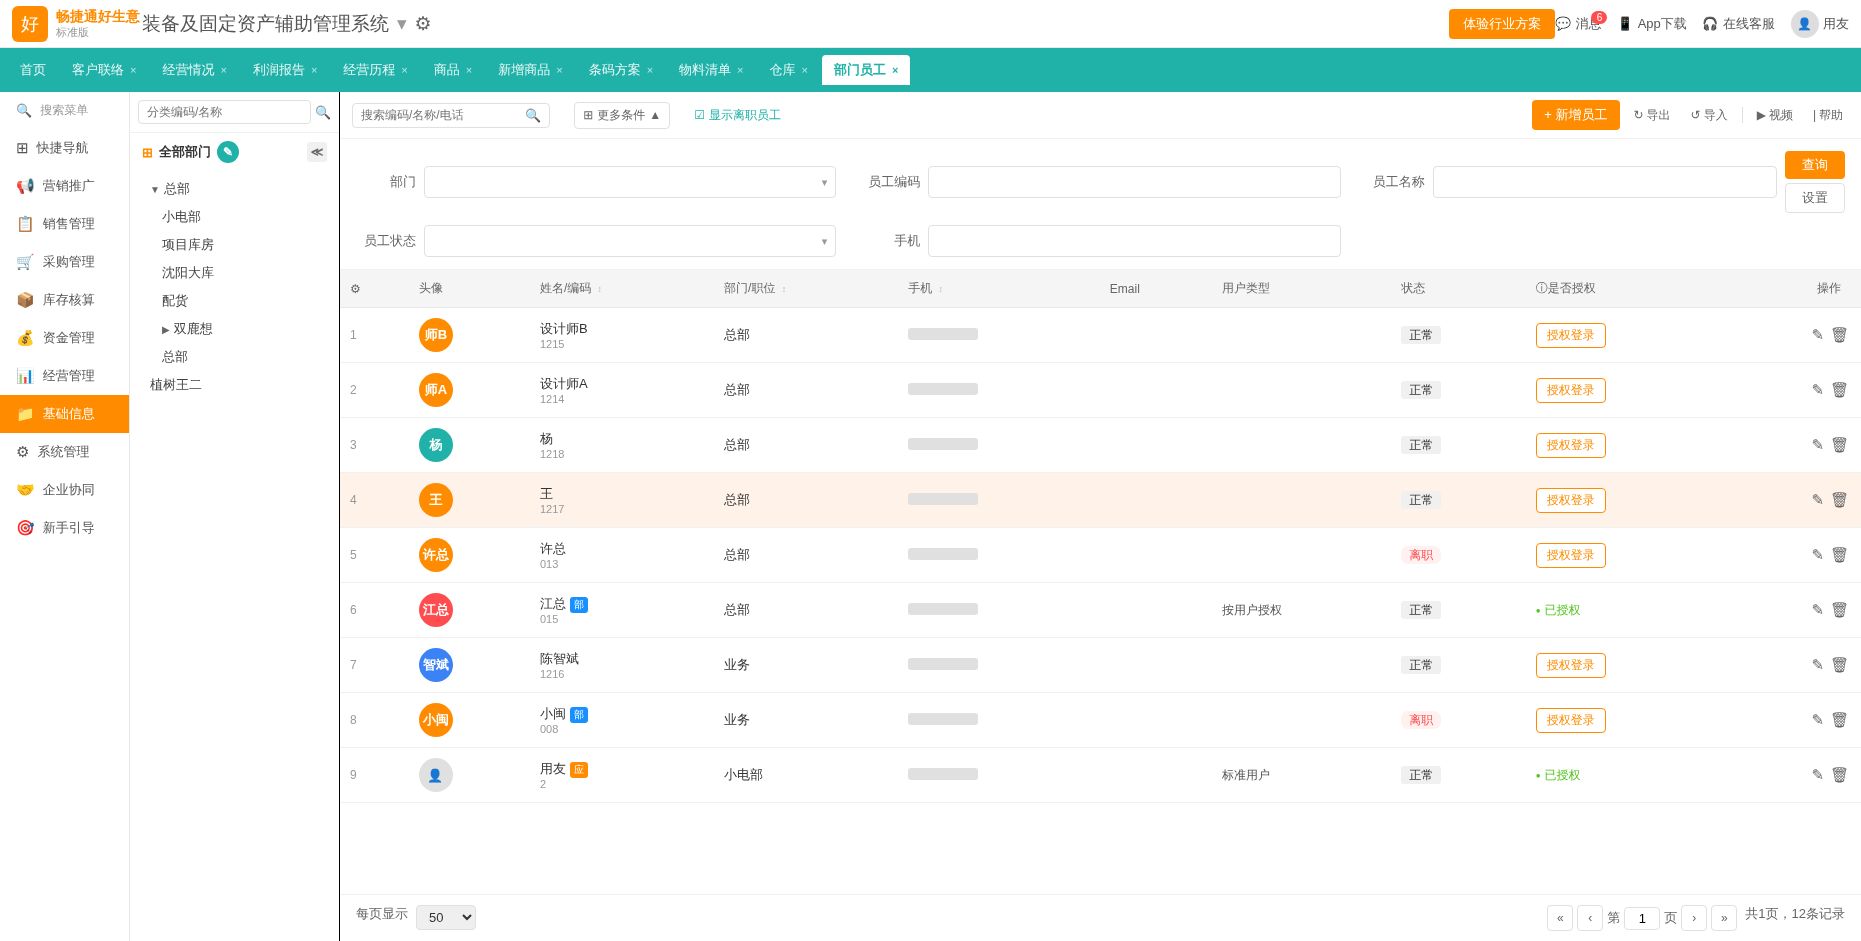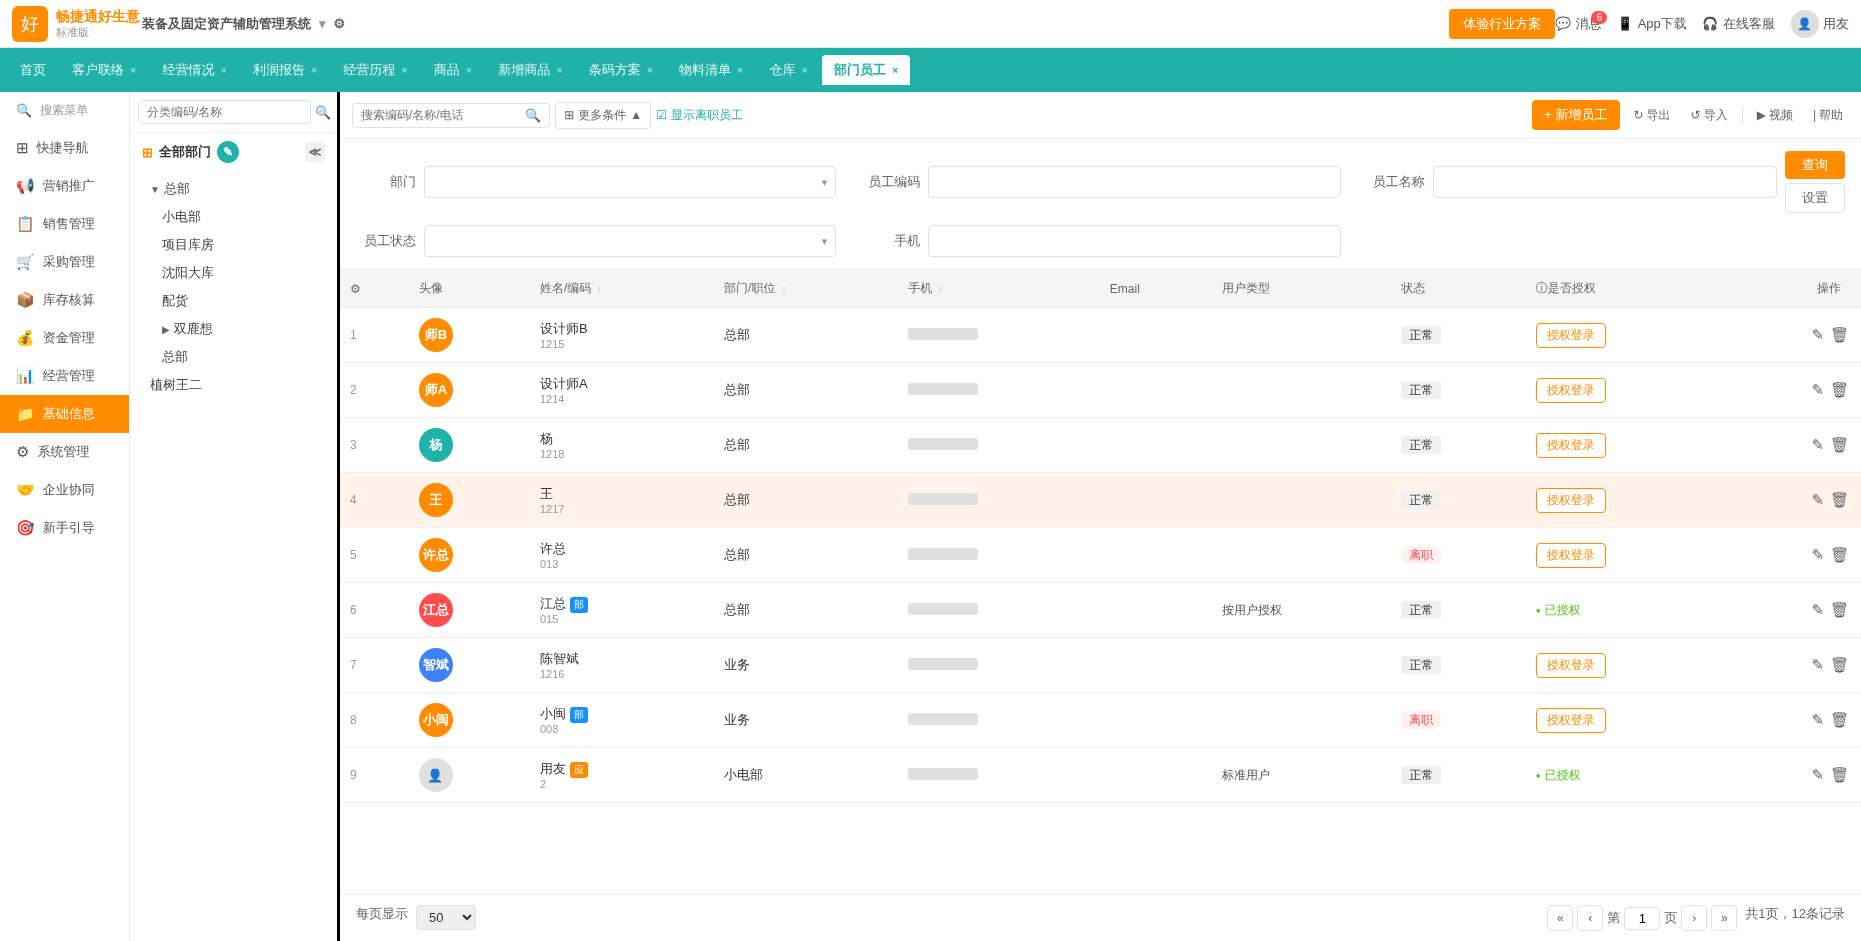--- a/index.html
+++ b/index.html
@@ -6,21 +6,21 @@
     body { font-family: 'Microsoft YaHei', Arial, sans-serif; font-size: 13px; background: #f5f5f5; color: #333; }
     
     
     .top-bar { height: 48px; background: #fff; display: flex; align-items: center; padding: 0 12px; border-bottom: 1px solid #e8e8e8; }
     .logo-area { display: flex; align-items: center; width: 130px; }
     .logo-icon { width: 36px; height: 36px; background: #ff8c00; border-radius: 6px; display: flex; align-items: center; justify-content: center; color: #fff; font-size: 18px; margin-right: 8px; }
     .logo-text { font-size: 12px; color: #333; line-height: 1.3; }
     .logo-text .main { font-size: 14px; font-weight: bold; color: #ff8c00; }
     .logo-sub { font-size: 11px; color: #999; }
     .system-title { flex: 1; font-size: 13px; color: #555; display: flex; align-items: center; gap: 8px; }
-    .system-title span { font-size: 13px; font-weight: bold; }
+    .system-title span { font-size: 19px; }
     .dropdown-arrow { color: #999; font-size: 10px; }
     .settings-icon { color: #666; font-size: 16px; cursor: pointer; }
     .trial-btn { background: #ff8c00; color: #fff; border: none; padding: 6px 14px; border-radius: 4px; cursor: pointer; font-size: 13px; margin-left: 10px; }
     .top-right { display: flex; align-items: center; gap: 16px; margin-left: auto; }
     .top-right-item { display: flex; align-items: center; gap: 4px; color: #555; font-size: 13px; cursor: pointer; position: relative; }
     .badge { position: absolute; top: -4px; right: -6px; background: #ff4d4f; color: #fff; font-size: 10px; border-radius: 8px; padding: 1px 4px; min-width: 16px; text-align: center; }
     .avatar { width: 28px; height: 28px; background: #ddd; border-radius: 50%; display: flex; align-items: center; justify-content: center; color: #999; font-size: 12px; }
 
     
     .nav-tabs { height: 44px; background: #20b2a8; display: flex; align-items: center; padding: 7px 8px; gap: 2px; overflow-x: auto; }
@@ -39,36 +39,36 @@
     .sidebar-item .s-icon { font-size: 15px; }
     .sidebar-search { padding: 10px 16px; cursor: pointer; display: flex; align-items: center; gap: 8px; color: #555; font-size: 13px; }
 
     
     .content-area { flex: 1; display: flex; flex-direction: column; overflow: hidden; }
 
     
     .dept-employee-layout { display: flex; flex: 1; overflow: hidden; }
 
     
-    .dept-panel { width: 210px; background: #fff; border-right: 3px solid #000000; display: flex; flex-direction: column; flex-shrink: 0; }
+    .dept-panel { width: 210px; background: #fff; border-right: 1px solid #000000; display: flex; flex-direction: column; flex-shrink: 0; }
     .dept-search { padding: 8px; border-bottom: 1px solid #f0f0f0; display: flex; align-items: center; gap: 4px; }
     .dept-search input { flex: 1; border: 1px solid #e0e0e0; border-radius: 4px; padding: 4px 8px; font-size: 12px; color: #999; outline: none; }
     .dept-header { padding: 8px 12px; display: flex; align-items: center; gap: 6px; font-weight: bold; color: #333; font-size: 13px; }
     .dept-header .grid-icon { color: #ff8c00; }
     .dept-header .edit-btn { width: 22px; height: 22px; background: #20b2a8; border-radius: 50%; display: flex; align-items: center; justify-content: center; color: #fff; font-size: 12px; cursor: pointer; }
     .dept-header .collapse-btn { width: 20px; height: 20px; background: #f0f0f0; border-radius: 3px; display: flex; align-items: center; justify-content: center; color: #666; font-size: 12px; cursor: pointer; margin-left: auto; }
     .dept-tree { flex: 1; overflow-y: auto; padding: 4px 0; }
     .dept-node { padding: 5px 12px 5px 20px; cursor: pointer; font-size: 13px; color: #444; display: flex; align-items: center; gap: 4px; }
     .dept-node-sub { padding-left: 32px; }
 
     
     .employee-area { flex: 1; display: flex; flex-direction: column; overflow: hidden; background: #fff; }
     
     
-    .toolbar { padding: 8px 12px; border-bottom: 1px solid #f0f0f0; display: flex; align-items: center; gap: 5px; flex-wrap: wrap; }
+    .toolbar { padding: 8px 12px; border-bottom: 1px solid #f0f0f0; display: flex; align-items: center; gap: 24px; flex-wrap: wrap; }
     .search-input-wrap { display: flex; align-items: center; border: 1px solid #e0e0e0; border-radius: 4px; padding: 4px 8px; gap: 4px; background: #fff; }
     .search-input-wrap input { border: none; outline: none; font-size: 12px; color: #999; width: 160px; }
     .filter-btn { display: flex; align-items: center; gap: 4px; color: #666; font-size: 12px; cursor: pointer; padding: 4px 8px; border: 1px solid #e0e0e0; border-radius: 4px; }
     .show-resigned { display: flex; align-items: center; gap: 4px; color: #20b2a8; font-size: 12px; cursor: pointer; }
     .right-actions { margin-left: auto; display: flex; align-items: center; gap: 8px; }
     .add-btn { background: #ff8c00; color: #fff; border: none; padding: 6px 12px; border-radius: 4px; cursor: pointer; font-size: 13px; display: flex; align-items: center; gap: 4px; }
     .action-btn { color: #666; font-size: 12px; cursor: pointer; display: flex; align-items: center; gap: 3px; padding: 4px 6px; border-radius: 4px; }
     .divider-v { width: 1px; height: 16px; background: #e0e0e0; }
 
     

